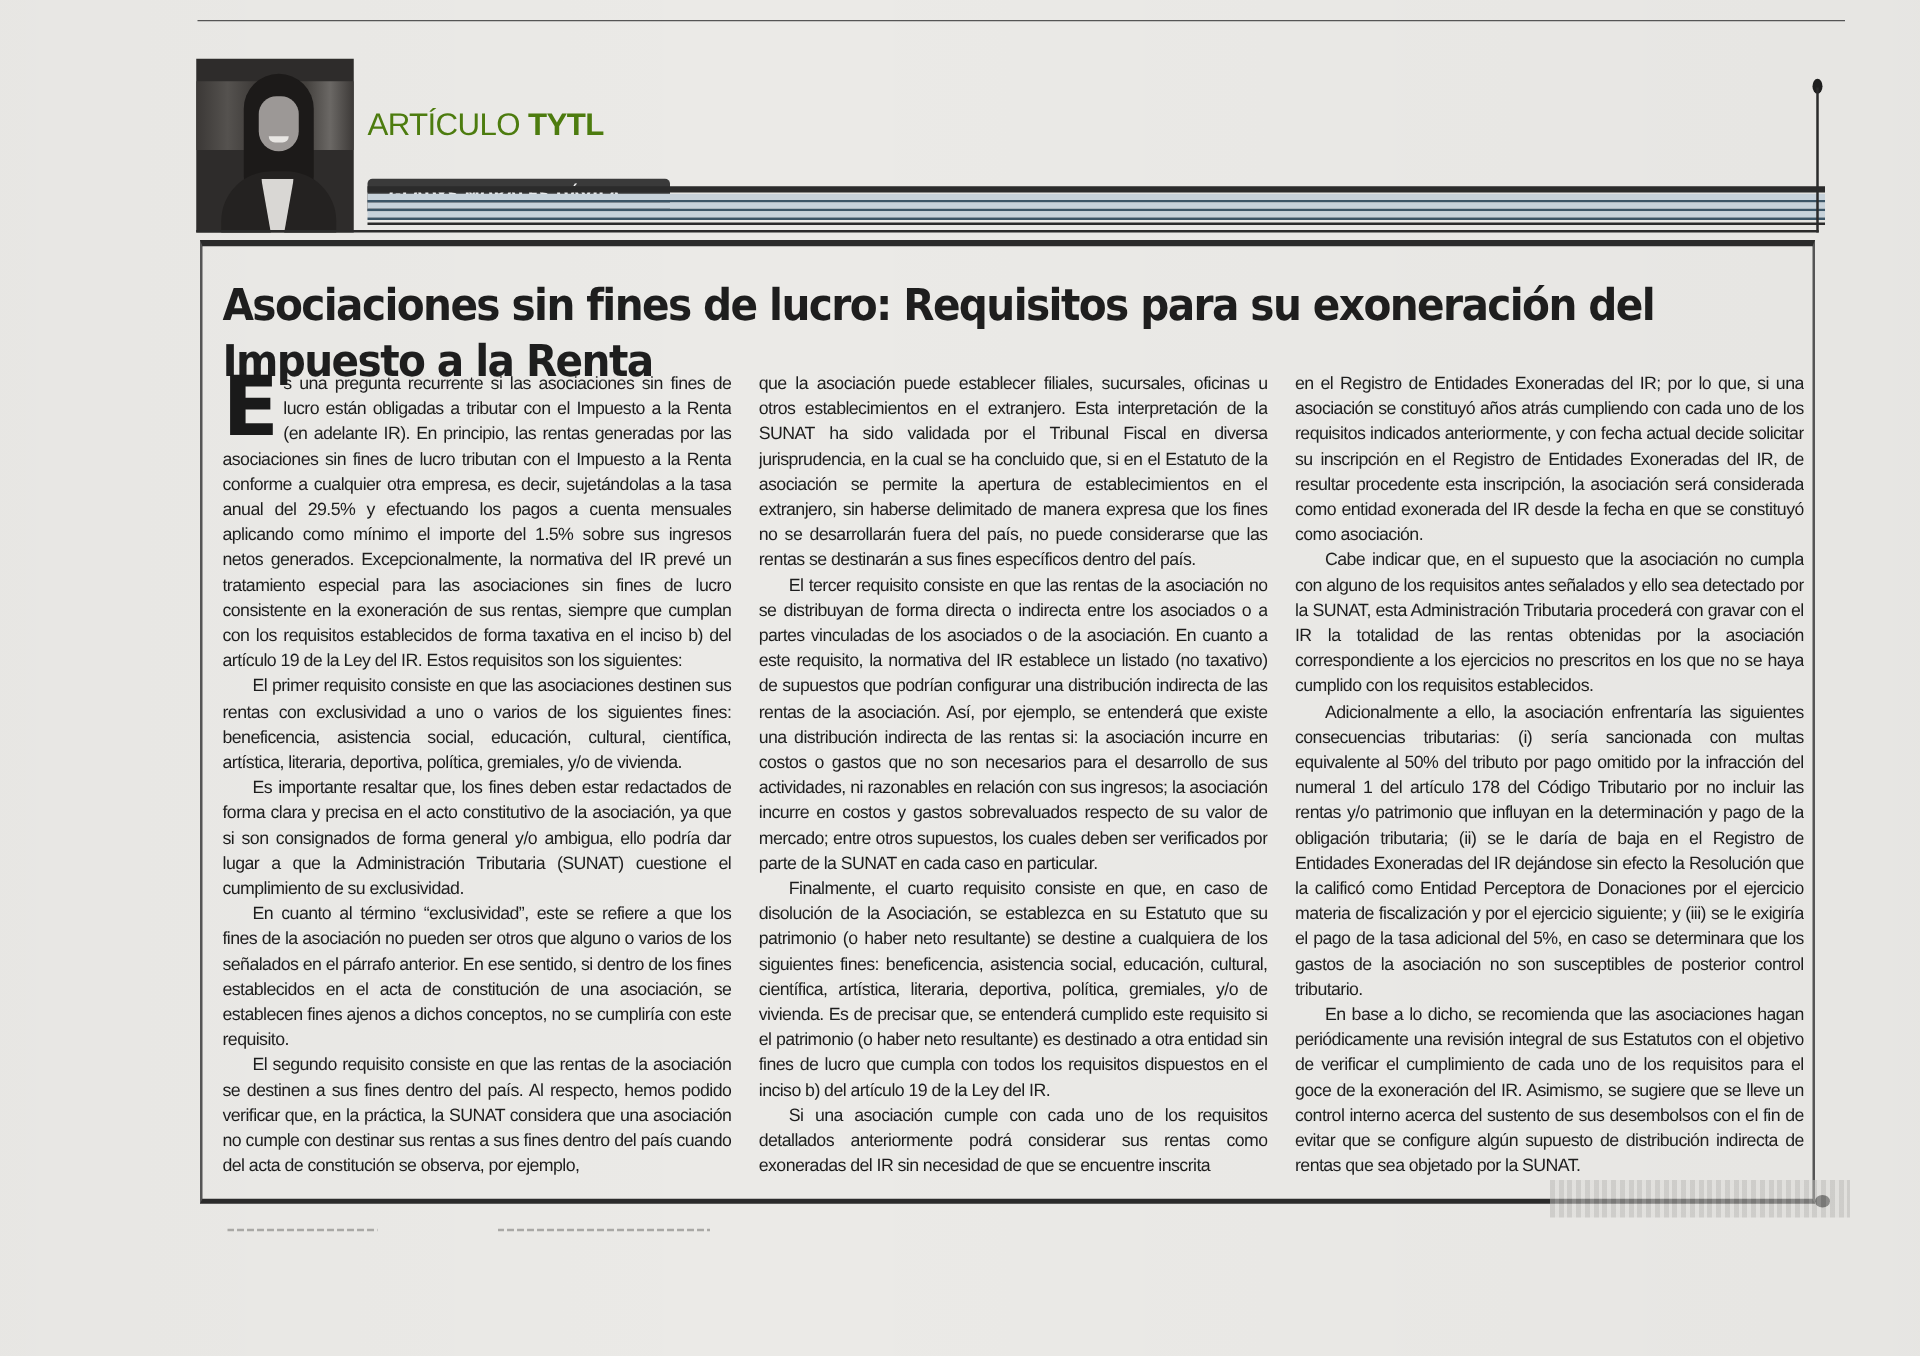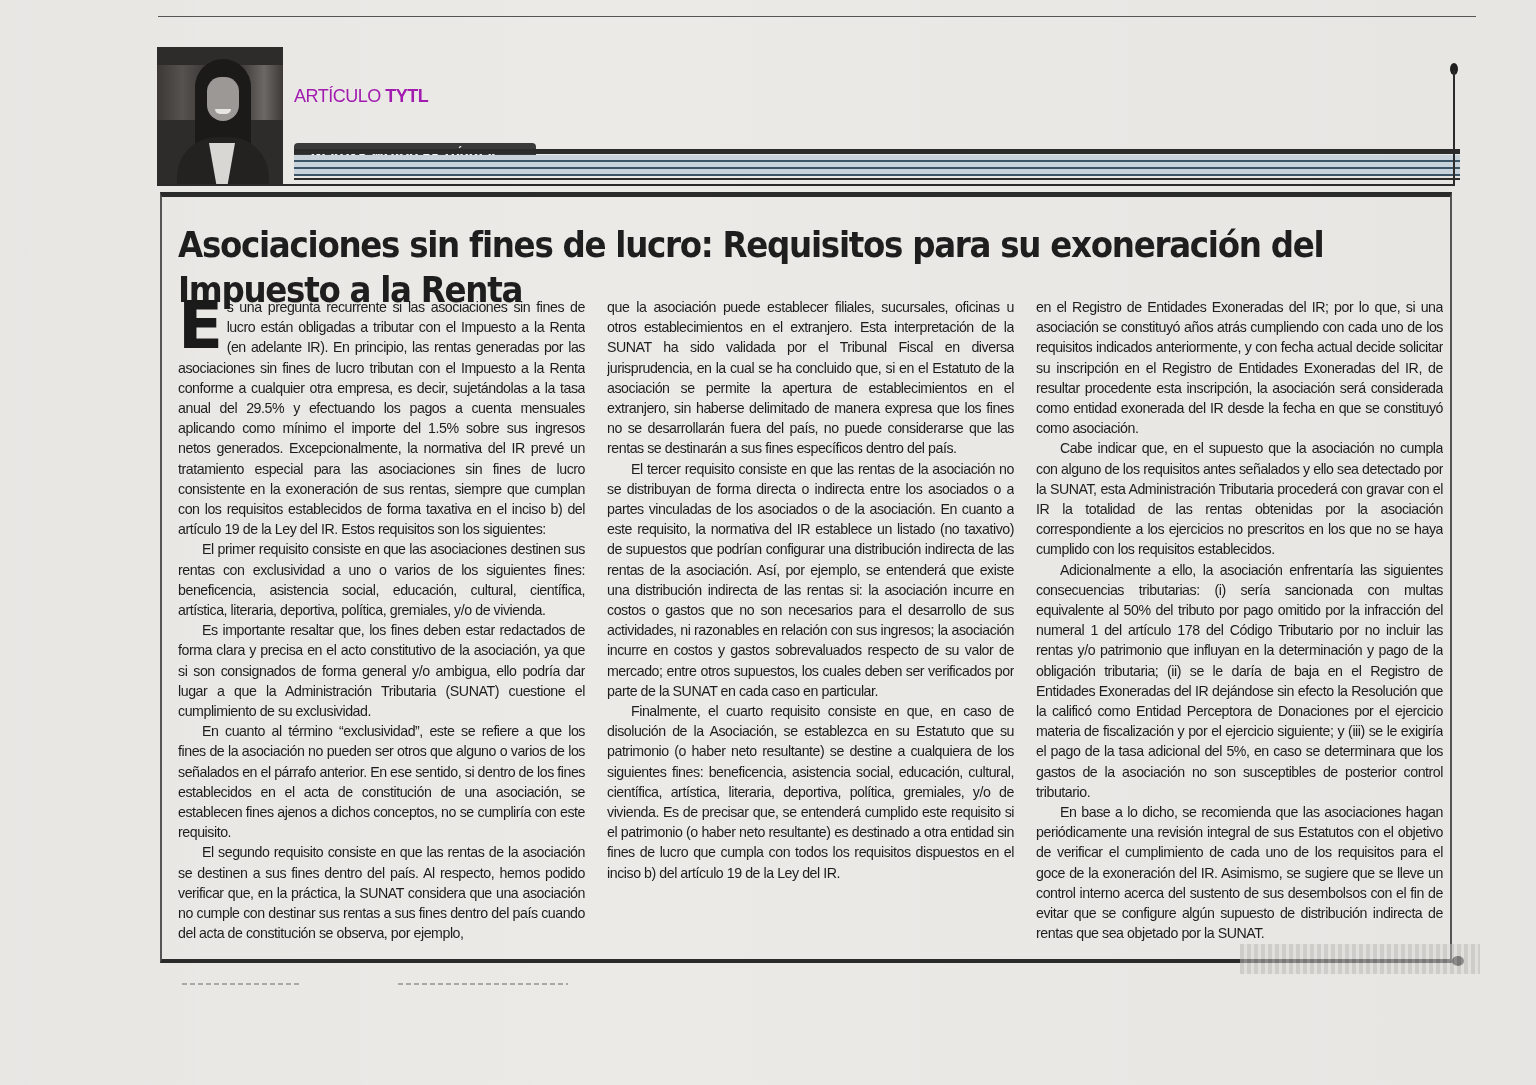--- a/index.html
+++ b/index.html
@@ -89,23 +89,23 @@
       top: 96px;
       width: 26px;
       height: 44px;
       background: #d9d7d4;
       clip-path: polygon(0 0, 100% 0, 70% 100%, 30% 100%);
     }
     .section-label {
       position: absolute;
       left: 294px;
       top: 86px;
-      font-size: 18px;
+      font-size: 25px;
       letter-spacing: -0.5px;
-      color: #a21caf;
+      color: #4d7c0f;
       white-space: nowrap;
     }
     .section-label .bold {
       font-weight: bold;
     }
     .author-tab {
       position: absolute;
       left: 294px;
       top: 127px;
       width: 242px;
@@ -325,20 +325,21 @@
     <p class="noindent"><span class="dropcap">E</span><span>s una pregunta recurrente si las asociaciones sin fines de lucro están obligadas a tributar con el Impuesto a la Renta (en adelante IR). En principio, las rentas generadas por las asociaciones sin fines de lucro tributan con el Impuesto a la Renta conforme a cualquier otra empresa, es decir, sujetándolas a la tasa anual del 29.5% y efectuando los pagos a cuenta mensuales aplicando como mínimo el importe del 1.5% sobre sus ingresos netos generados. Excepcionalmente, la normativa del IR prevé un tratamiento especial para las asociaciones sin fines de lucro consistente en la exoneración de sus rentas, siempre que cumplan con los requisitos establecidos de forma taxativa en el inciso b) del artículo 19 de la Ley del IR. Estos requisitos son los siguientes:</span></p>
     <p>El primer requisito consiste en que las asociaciones destinen sus rentas con exclusividad a uno o varios de los siguientes fines: beneficencia, asistencia social, educación, cultural, científica, artística, literaria, deportiva, política, gremiales, y/o de vivienda.</p>
     <p>Es importante resaltar que, los fines deben estar redactados de forma clara y precisa en el acto constitutivo de la asociación, ya que si son consignados de forma general y/o ambigua, ello podría dar lugar a que la Administración Tributaria (SUNAT) cuestione el cumplimiento de su exclusividad.</p>
     <p>En cuanto al término “exclusividad”, este se refiere a que los fines de la asociación no pueden ser otros que alguno o varios de los señalados en el párrafo anterior. En ese sentido, si dentro de los fines establecidos en el acta de constitución de una asociación, se establecen fines ajenos a dichos conceptos, no se cumpliría con este requisito.</p>
     <p>El segundo requisito consiste en que las rentas de la asociación se destinen a sus fines dentro del país. Al respecto, hemos podido verificar que, en la práctica, la SUNAT considera que una asociación no cumple con destinar sus rentas a sus fines dentro del país cuando del acta de constitución se observa, por ejemplo,</p>
   </div>
   <div class="col">
     <p class="noindent">que la asociación puede establecer filiales, sucursales, oficinas u otros establecimientos en el extranjero. Esta interpretación de la SUNAT ha sido validada por el Tribunal Fiscal en diversa jurisprudencia, en la cual se ha concluido que, si en el Estatuto de la asociación se permite la apertura de establecimientos en el extranjero, sin haberse delimitado de manera expresa que los fines no se desarrollarán fuera del país, no puede considerarse que las rentas se destinarán a sus fines específicos dentro del país.</p>
     <p>El tercer requisito consiste en que las rentas de la asociación no se distribuyan de forma directa o indirecta entre los asociados o a partes vinculadas de los asociados o de la asociación. En cuanto a este requisito, la normativa del IR establece un listado (no taxativo) de supuestos que podrían configurar una distribución indirecta de las rentas de la asociación. Así, por ejemplo, se entenderá que existe una distribución indirecta de las rentas si: la asociación incurre en costos o gastos que no son necesarios para el desarrollo de sus actividades, ni razonables en relación con sus ingresos; la asociación incurre en costos y gastos sobrevaluados respecto de su valor de mercado; entre otros supuestos, los cuales deben ser verificados por parte de la SUNAT en cada caso en particular.</p>
     <p>Finalmente, el cuarto requisito consiste en que, en caso de disolución de la Asociación, se establezca en su Estatuto que su patrimonio (o haber neto resultante) se destine a cualquiera de los siguientes fines: beneficencia, asistencia social, educación, cultural, científica, artística, literaria, deportiva, política, gremiales, y/o de vivienda. Es de precisar que, se entenderá cumplido este requisito si el patrimonio (o haber neto resultante) es destinado a otra entidad sin fines de lucro que cumpla con todos los requisitos dispuestos en el inciso b) del artículo 19 de la Ley del IR.</p>
+    <p>Si una asociación cumple con cada uno de los requisitos detallados anteriormente podrá considerar sus rentas como exoneradas del IR sin necesidad de que se encuentre inscrita</p>
   </div>
   <div class="col">
     <p class="noindent">en el Registro de Entidades Exoneradas del IR; por lo que, si una asociación se constituyó años atrás cumpliendo con cada uno de los requisitos indicados anteriormente, y con fecha actual decide solicitar su inscripción en el Registro de Entidades Exoneradas del IR, de resultar procedente esta inscripción, la asociación será considerada como entidad exonerada del IR desde la fecha en que se constituyó como asociación.</p>
     <p>Cabe indicar que, en el supuesto que la asociación no cumpla con alguno de los requisitos antes señalados y ello sea detectado por la SUNAT, esta Administración Tributaria procederá con gravar con el IR la totalidad de las rentas obtenidas por la asociación correspondiente a los ejercicios no prescritos en los que no se haya cumplido con los requisitos establecidos.</p>
     <p>Adicionalmente a ello, la asociación enfrentaría las siguientes consecuencias tributarias: (i) sería sancionada con multas equivalente al 50% del tributo por pago omitido por la infracción del numeral 1 del artículo 178 del Código Tributario por no incluir las rentas y/o patrimonio que influyan en la determinación y pago de la obligación tributaria; (ii) se le daría de baja en el Registro de Entidades Exoneradas del IR dejándose sin efecto la Resolución que la calificó como Entidad Perceptora de Donaciones por el ejercicio materia de fiscalización y por el ejercicio siguiente; y (iii) se le exigiría el pago de la tasa adicional del 5%, en caso se determinara que los gastos de la asociación no son susceptibles de posterior control tributario.</p>
     <p>En base a lo dicho, se recomienda que las asociaciones hagan periódicamente una revisión integral de sus Estatutos con el objetivo de verificar el cumplimiento de cada uno de los requisitos para el goce de la exoneración del IR. Asimismo, se sugiere que se lleve un control interno acerca del sustento de sus desembolsos con el fin de evitar que se configure algún supuesto de distribución indirecta de rentas que sea objetado por la SUNAT.</p>
   </div>
 </div>
 
 <div class="bottom-bleed"></div>

